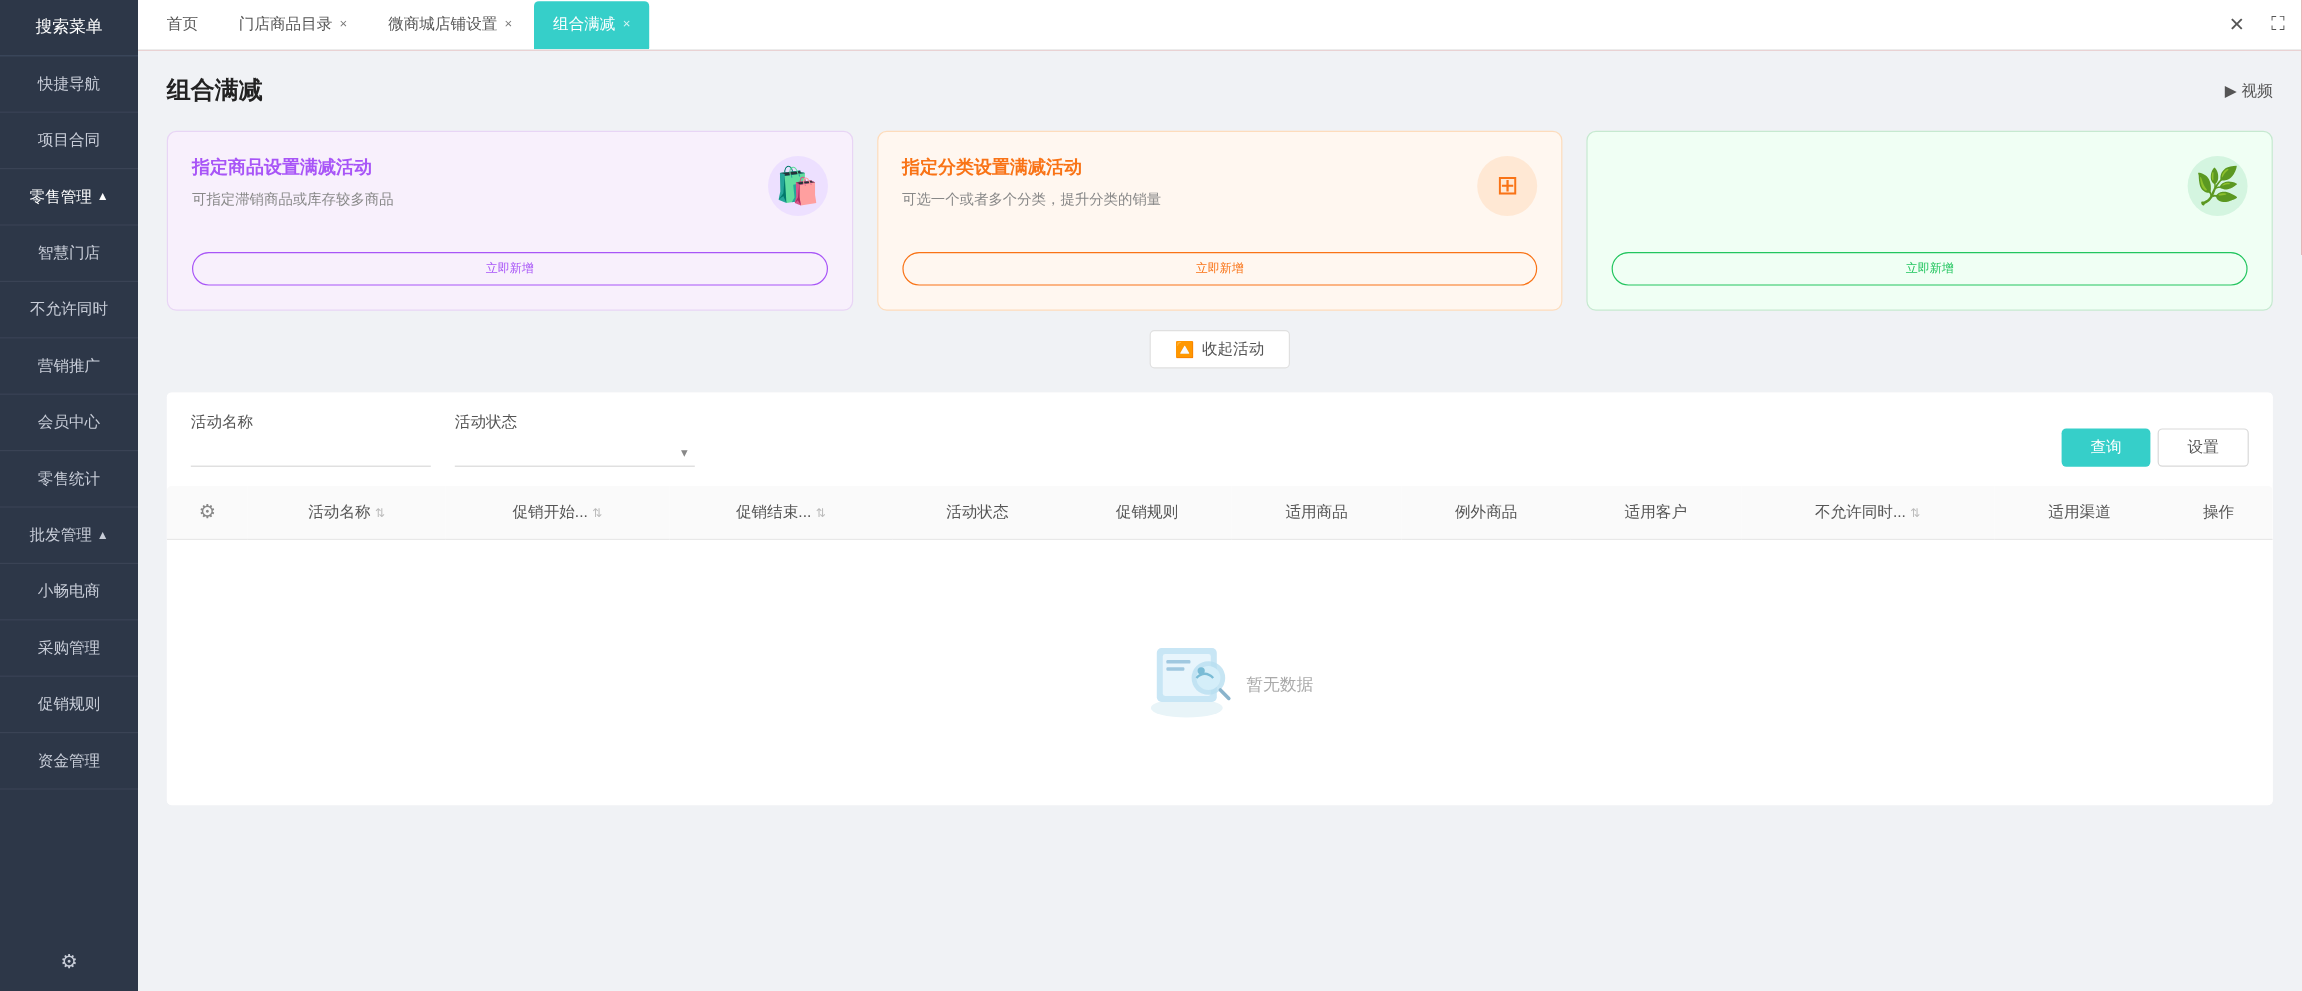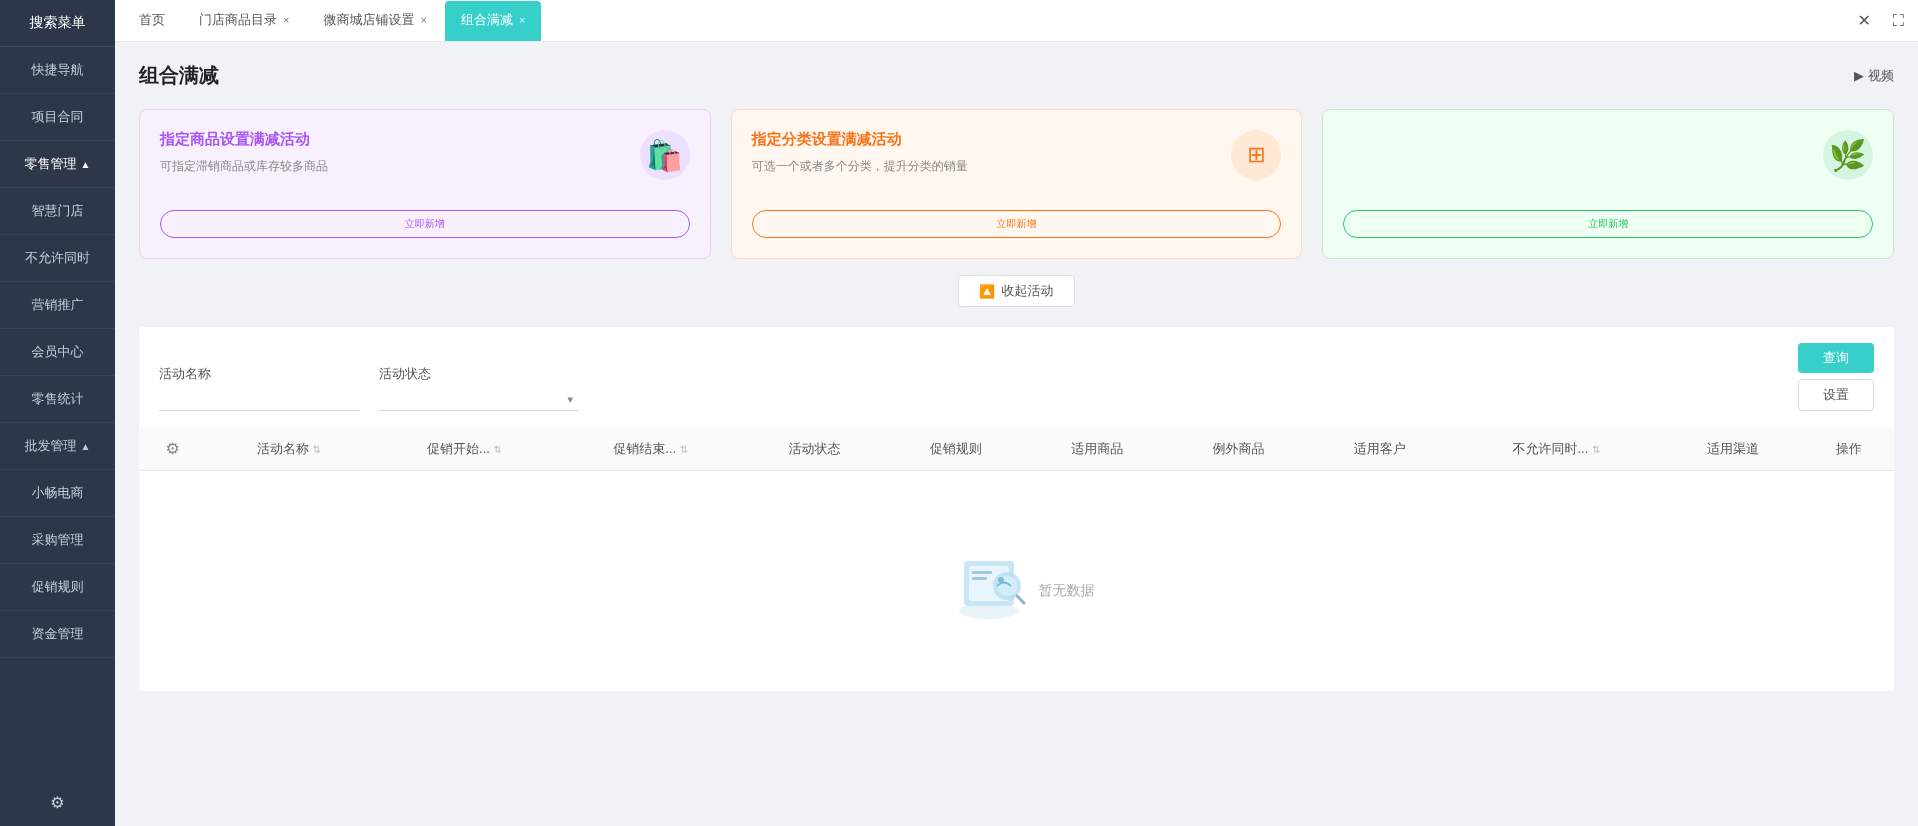--- a/index.html
+++ b/index.html
@@ -257,21 +257,21 @@
       position: absolute;
       right: 6px;
       top: 50%;
       transform: translateY(-50%);
       pointer-events: none;
       color: #888;
       font-size: 11px;
     }
     .filter-actions {
       display: flex;
-      flex-direction: column;
+      flex-direction: row;
       gap: 6px;
       margin-left: auto;
     }
     .btn-query {
       background: #36cfc9;
       color: #fff;
       border: none;
       border-radius: 4px;
       padding: 6px 24px;
       font-size: 13px;

